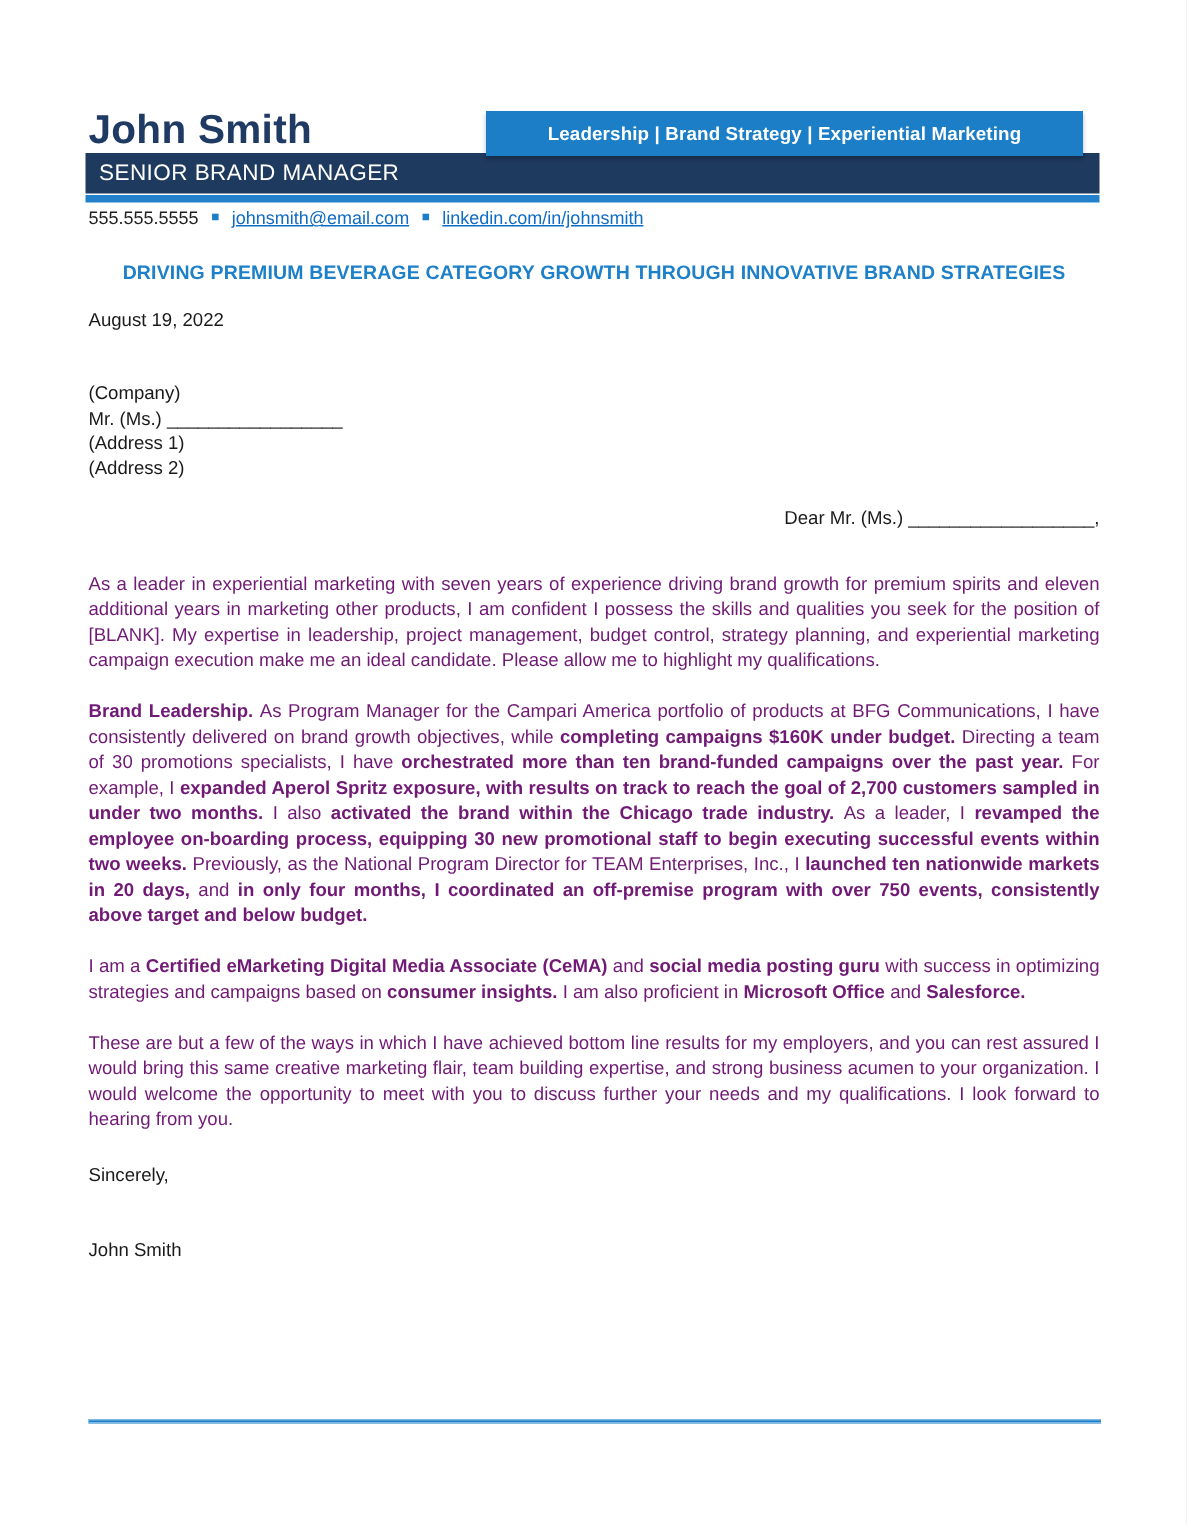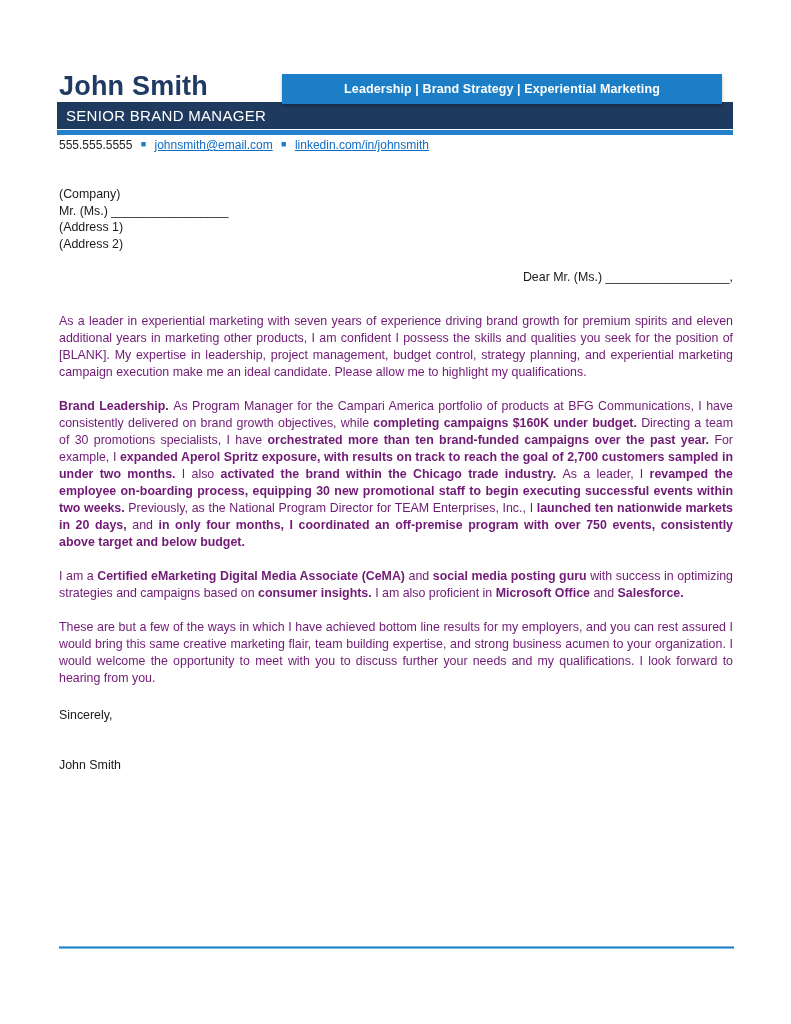--- a/index.html
+++ b/index.html
@@ -15,21 +15,21 @@
     font-size:27px; font-weight:bold; color:#1f3a63;
     line-height:30px; margin:0 0 1px 2px; letter-spacing:0.2px;
   }
   .navy-bar {
     height:27px; background:#1f3a5f; color:#ffffff; font-weight:normal;
     font-size:15px; display:flex; align-items:center; padding-left:9px;
     letter-spacing:0.3px;
   }
   .accent-stripe { height:5px; background:#2381cb; margin-top:1px; }
   .badge {
-    position:absolute; right:11px; top:3px; width:440px; height:30px;
+    position:absolute; right:11px; top:3px; width:398px; height:30px;
     background:#1b7ec6; color:#ffffff; font-weight:bold; font-size:12.5px;
     display:flex; align-items:center; justify-content:center;
     box-shadow:0 2px 3px rgba(0,0,0,0.28); z-index:2; letter-spacing:0.1px;
   }
   
   .content { position:absolute; top:138px; left:59px; right:58px; }
   .contact-line { text-align:left; font-size:12px; color:#222222; }
   .contact-line .sep { color:#1b7ec6; font-size:9px; vertical-align:2px; margin:0 5px; }
   .contact-line a { color:#0f6cc4; text-decoration:underline; cursor:pointer; }
   .headline {
@@ -69,21 +69,23 @@
   <div class="content">
 
     <div class="contact-line">
       <span>555.555.5555</span>
       <span class="sep">■</span>
       <a>johnsmith@email.com</a>
       <span class="sep">■</span>
       <a>linkedin.com/in/johnsmith</a>
     </div>
 
+    <div class="headline">DRIVING PREMIUM BEVERAGE CATEGORY GROWTH THROUGH INNOVATIVE BRAND STRATEGIES</div>
 
+    <div class="date-line">August 19, 2022</div>
 
     <div class="recipient">
         <div>(Company)</div>
         <div>Mr. (Ms.) _________________</div>
         <div>(Address 1)</div>
         <div>(Address 2)</div>
       </div>
 
     <div class="salutation">Dear Mr. (Ms.) __________________,</div>
 

